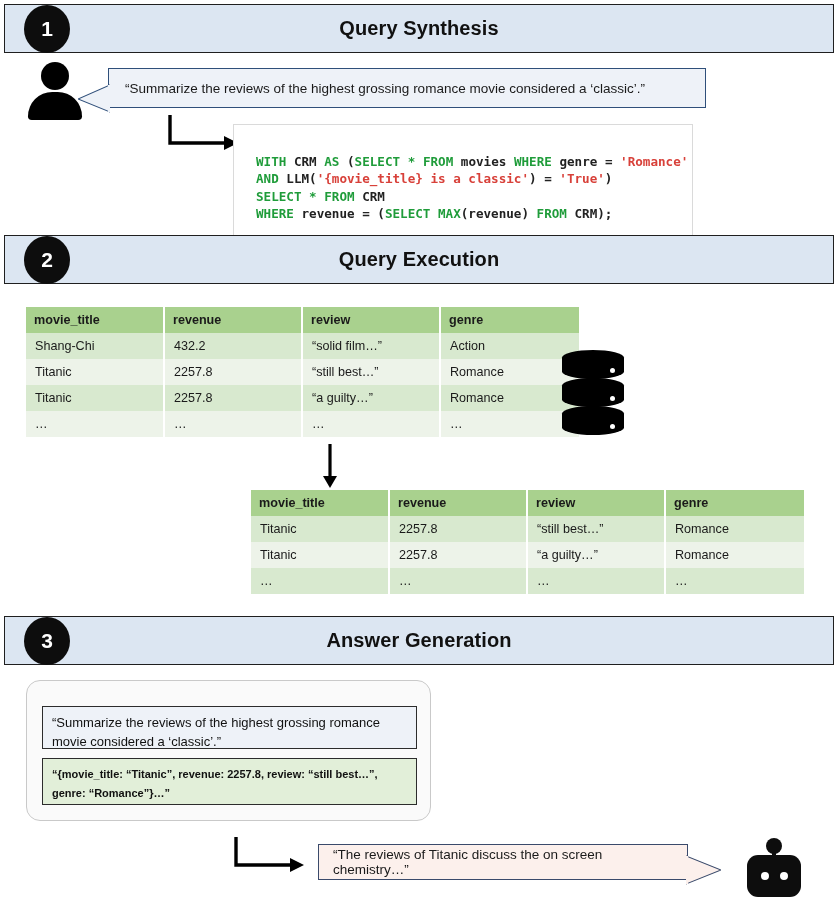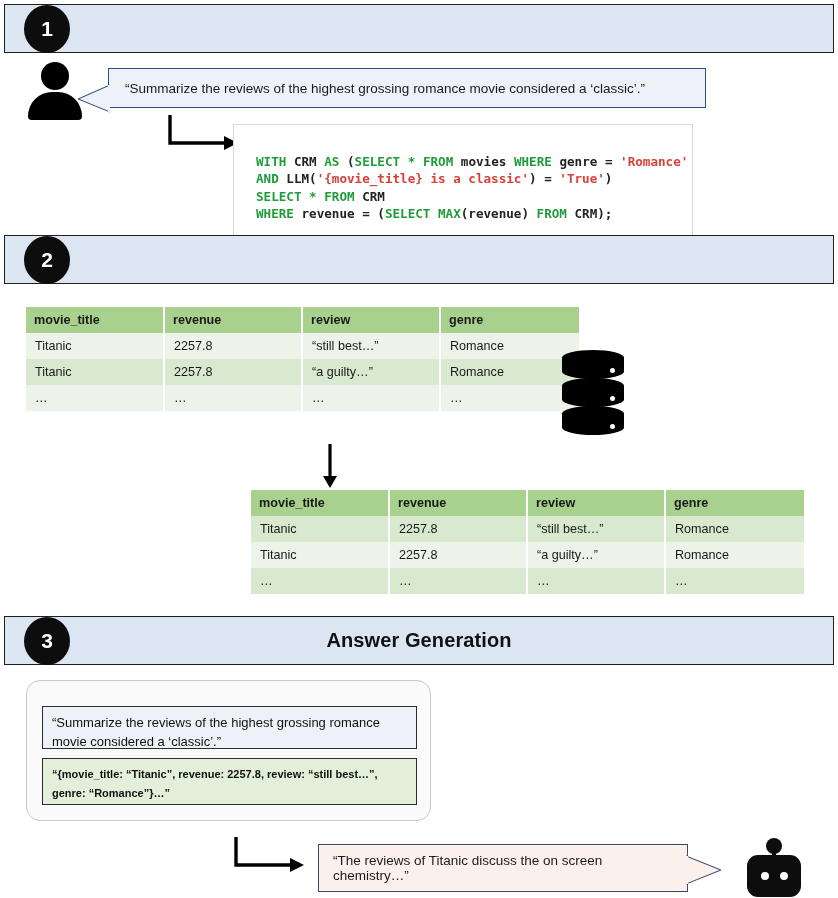--- a/index.html
+++ b/index.html
@@ -229,20 +229,21 @@
 </style>
 </head>
 <body>
 
 <div id="page">
 
   <div class="section-bar" style="top:4px;">
     <div class="step-badge">
       <span>1</span>
     </div>
+    <div class="section-title">Query Synthesis</div>
   </div>
 
   <div class="person-icon" style="left:28px; top:62px; width:54px; height:58px;">
     <div class="person-head"></div>
     <div class="person-body"></div>
   </div>
 
   <div class="bubble" style="left:108px; top:68px; width:598px; height:40px;">
     <svg class="bubble-tail-left" viewBox="0 0 32 30">
       <polygon points="32,2 0,16 32,29" fill="#eef2f8" stroke="#2f4f7a" stroke-width="1.1"></polygon>
@@ -260,38 +261,45 @@
 <span><span class="kw">WITH</span><span class="pl"> CRM </span><span class="kw">AS</span><span class="pl"> (</span><span class="kw">SELECT</span><span class="pl"> </span><span class="kw">*</span><span class="pl"> </span><span class="kw">FROM</span><span class="pl"> movies </span><span class="kw">WHERE</span><span class="pl"> genre = </span><span class="str">'Romance'</span></span>
 <span><span class="kw">AND</span><span class="pl"> LLM(</span><span class="str">'{movie_title} is a classic'</span><span class="pl">) = </span><span class="str">'True'</span><span class="pl">)</span></span>
 <span><span class="kw">SELECT</span><span class="pl"> </span><span class="kw">*</span><span class="pl"> </span><span class="kw">FROM</span><span class="pl"> CRM</span></span>
 <span><span class="kw">WHERE</span><span class="pl"> revenue = (</span><span class="kw">SELECT</span><span class="pl"> </span><span class="kw">MAX</span><span class="pl">(revenue) </span><span class="kw">FROM</span><span class="pl"> CRM);</span></span>
   </div>
 
   <div class="section-bar" style="top:235px;">
     <div class="step-badge">
       <span>2</span>
     </div>
+    <div class="section-title">Query Execution</div>
   </div>
 
   <table class="dtable" id="source-table" style="left:26px; top:307px; width:553px;">
     <colgroup>
         <col style="width:138px">
         <col style="width:138px">
         <col style="width:138px">
         <col style="width:139px">
       </colgroup>
     <thead>
         <tr>
           <th>movie_title</th>
           <th>revenue</th>
           <th>review</th>
           <th>genre</th>
         </tr>
       </thead>
     <tbody>
+        <tr class="r-dark">
+          <td>Shang-Chi</td>
+          <td>432.2</td>
+          <td>“solid film…”</td>
+          <td>Action</td>
+        </tr>
         <tr class="r-light">
           <td>Titanic</td>
           <td>2257.8</td>
           <td>“still best…”</td>
           <td>Romance</td>
         </tr>
         <tr class="r-dark">
           <td>Titanic</td>
           <td>2257.8</td>
           <td>“a guilty…”</td>
@@ -370,21 +378,21 @@
   <div class="prompt-card" style="left:26px; top:680px; width:405px; height:141px;">
     <div class="prompt-q" style="left:15px; top:25px; width:375px; height:43px;">“Summarize the reviews of the highest grossing romance movie considered a ‘classic’.”</div>
     <div class="prompt-a" style="left:15px; top:77px; width:375px; height:47px;">“{movie_title: “Titanic”, revenue: 2257.8, review: “still best…”, genre: “Romance”}…”</div>
   </div>
 
   <svg class="elbow" style="left:232px; top:836px; width:72px; height:38px;" viewBox="0 0 72 38">
     <path d="M4,1 L4,29 L58,29" stroke="#000" stroke-width="3.4" fill="none"></path>
     <polygon points="58,22 72,29 58,36" fill="#000"></polygon>
   </svg>
 
-  <div class="bubble-answer" style="left:318px; top:844px; width:370px; height:48px;">
+  <div class="bubble-answer" style="left:318px; top:844px; width:370px; height:36px;">
     <svg class="bubble-tail-right" viewBox="0 0 35 32">
       <polygon points="0,2 35,16 0,30" fill="#fcf0ec" stroke="#3a4a6b" stroke-width="1.1"></polygon>
       <line x1="1" y1="2" x2="1" y2="30" stroke="#fcf0ec" stroke-width="2.4"></line>
     </svg>
     <span>“The reviews of Titanic discuss the on screen chemistry…”</span>
   </div>
 
   <div class="robot-icon" style="left:747px; top:838px; width:54px; height:60px;">
     <div class="robot-antenna-ball"></div>
     <div class="robot-antenna-stem"></div>

